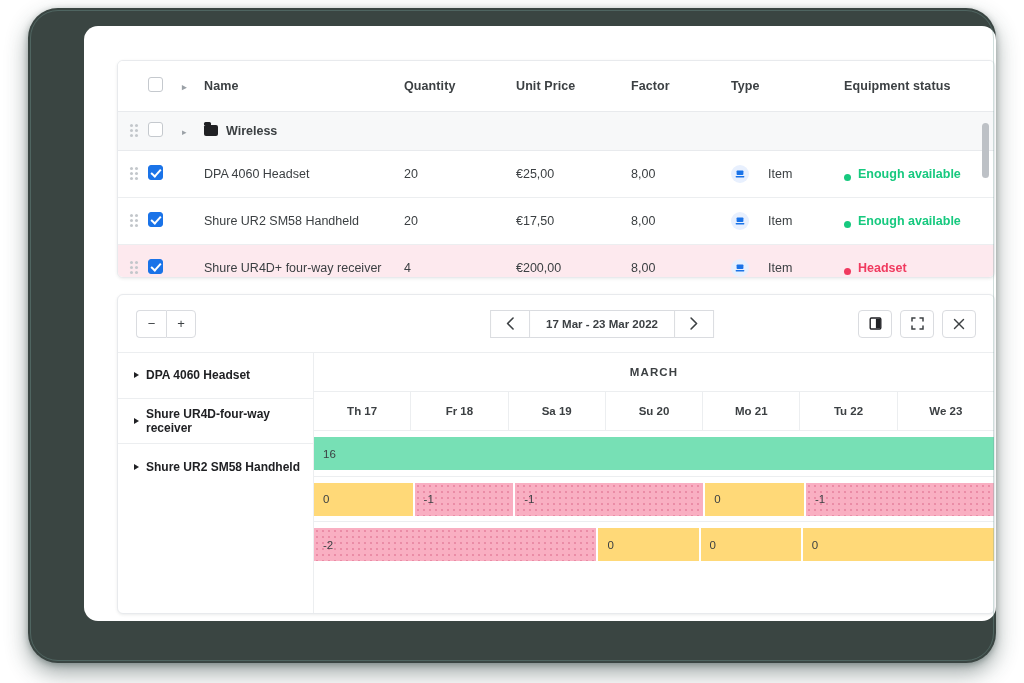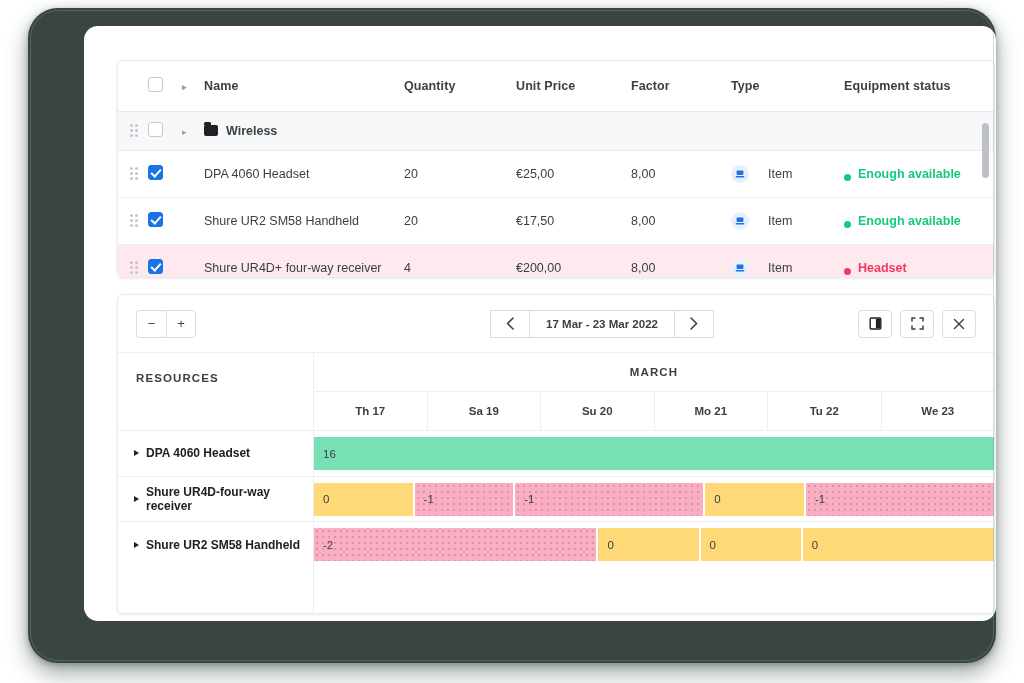--- a/index.html
+++ b/index.html
@@ -416,40 +416,40 @@
                 <path d="M1.5 1.5 L10.5 10.5"></path>
                   <path d="M10.5 1.5 L1.5 10.5"></path>
               </g>
             </svg>
           </div>
         </div>
       </div>
 
       <div id="calendar">
         <div id="res-col">
-          <div id="res-head">RESOURCES</div>
           <div id="res-rows">
               <div class="res-row">
                 <span class="tri"></span>
                 <span>DPA 4060 Headset</span>
               </div>
               <div class="res-row">
                 <span class="tri"></span>
                 <span>Shure UR4D-four-way receiver</span>
               </div>
               <div class="res-row">
                 <span class="tri"></span>
                 <span>Shure UR2 SM58 Handheld</span>
               </div>
             </div>
         </div>
         <div id="grid-col">
           <div id="month-row">MARCH</div>
           <div id="days-row">
               <div class="day-cell">Th 17</div>
+              <div class="day-cell">Fr 18</div>
               <div class="day-cell">Sa 19</div>
               <div class="day-cell">Su 20</div>
               <div class="day-cell">Mo 21</div>
               <div class="day-cell">Tu 22</div>
               <div class="day-cell">We 23</div>
             </div>
           <div id="bar-rows">
               <div class="bar-row">
                 <div class="bar-track">
                   <div class="seg ok" style="flex: 7 0 0px;">16</div>

